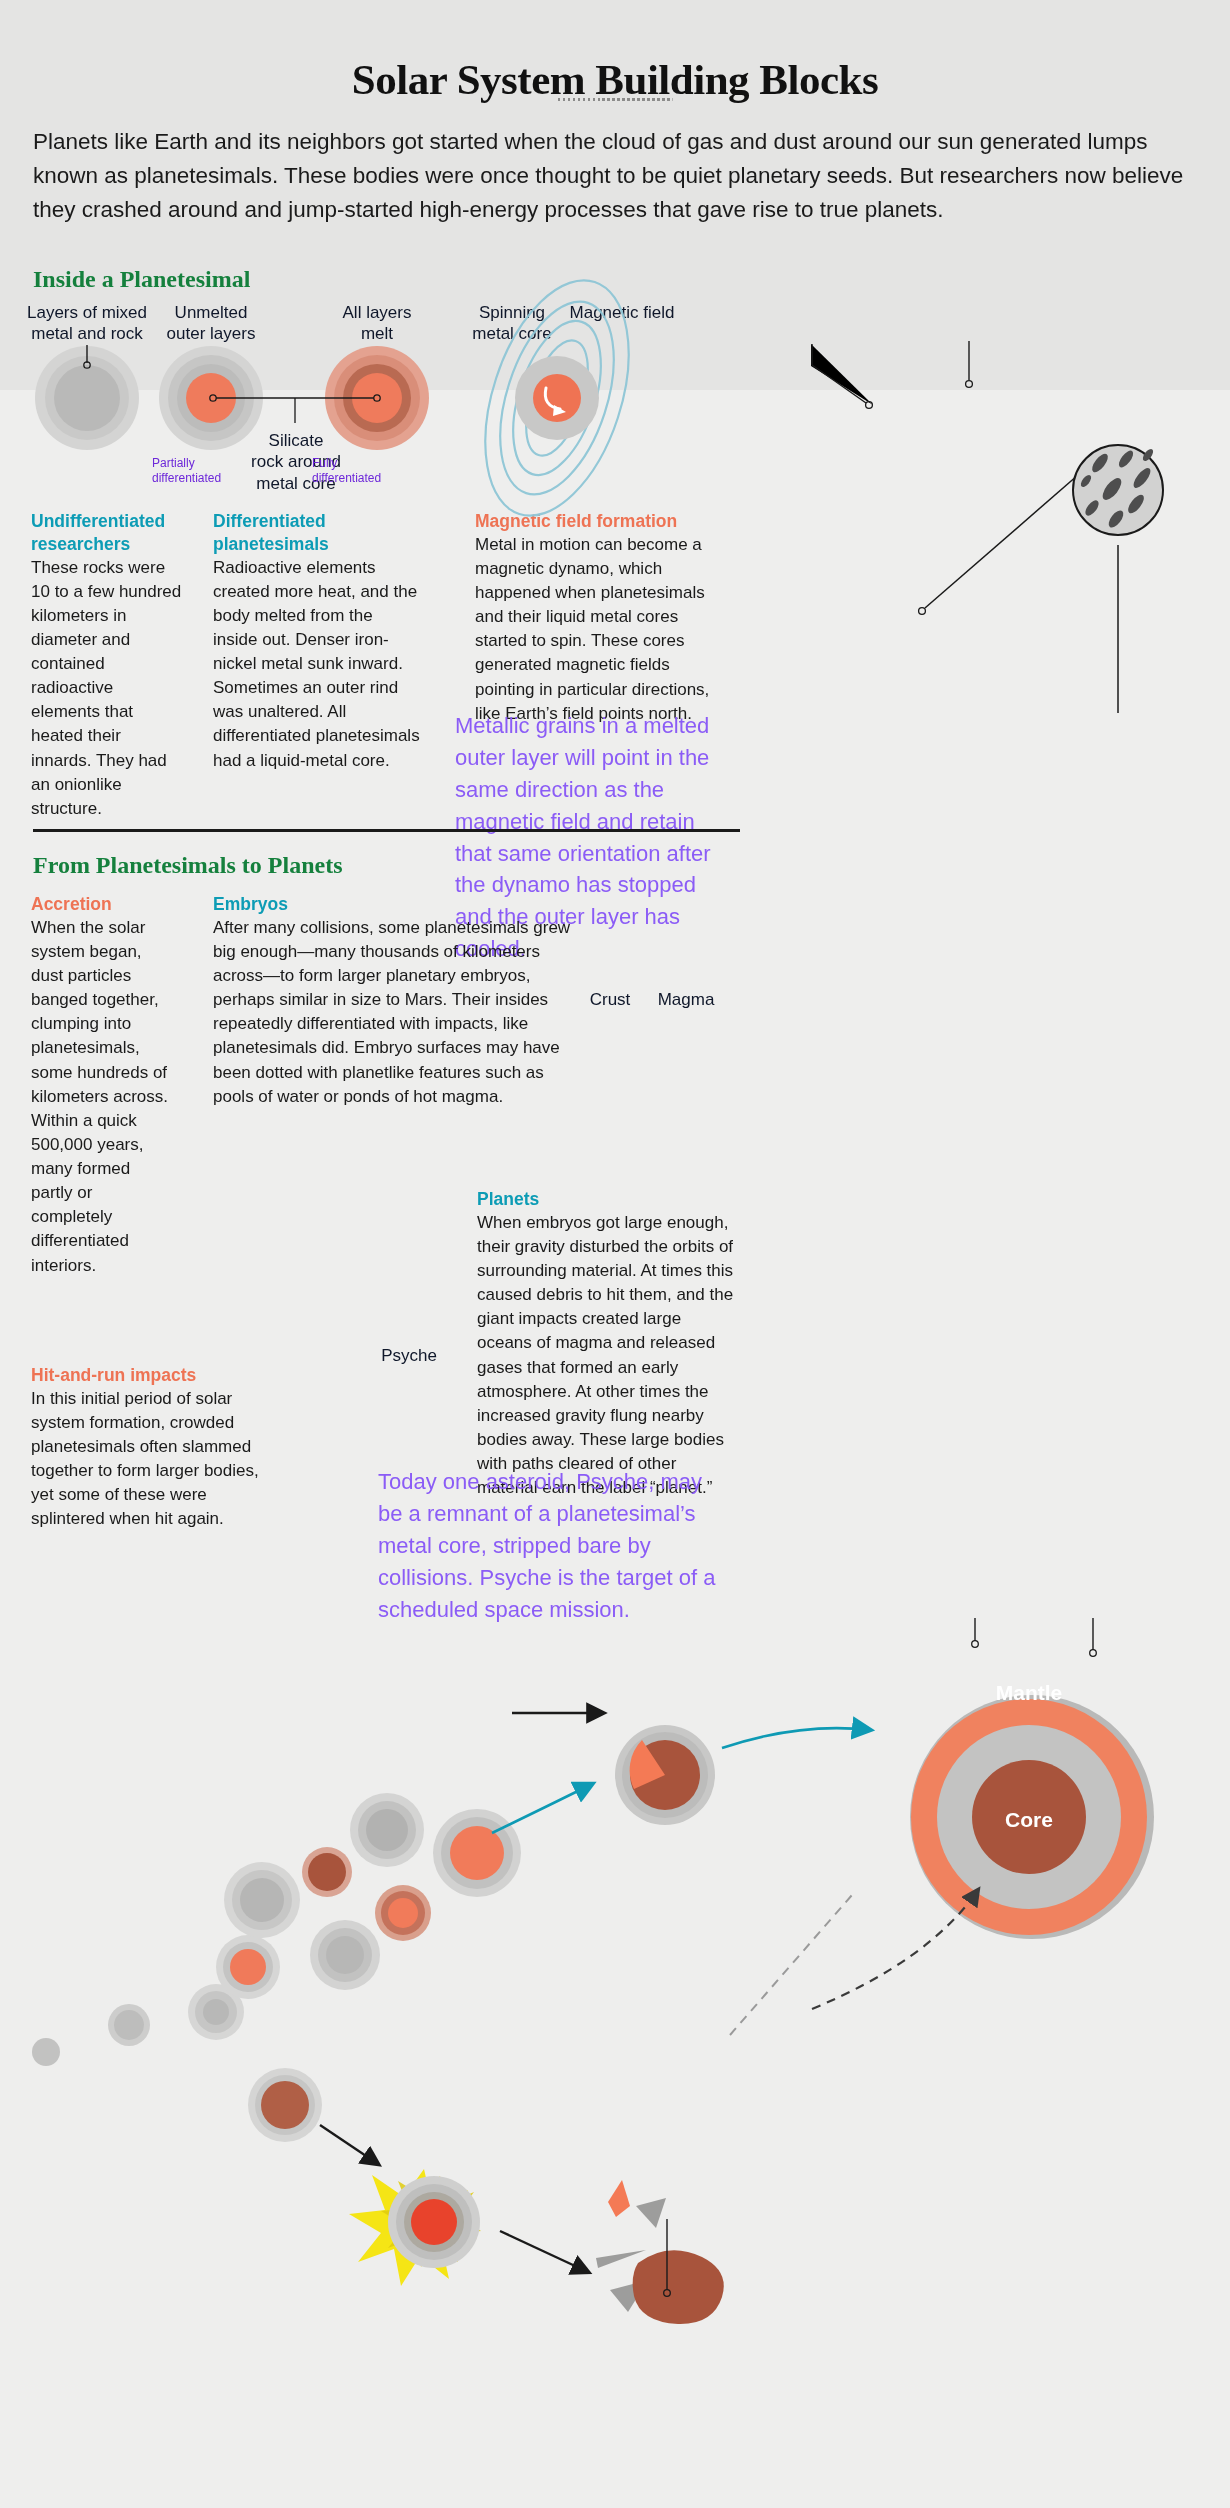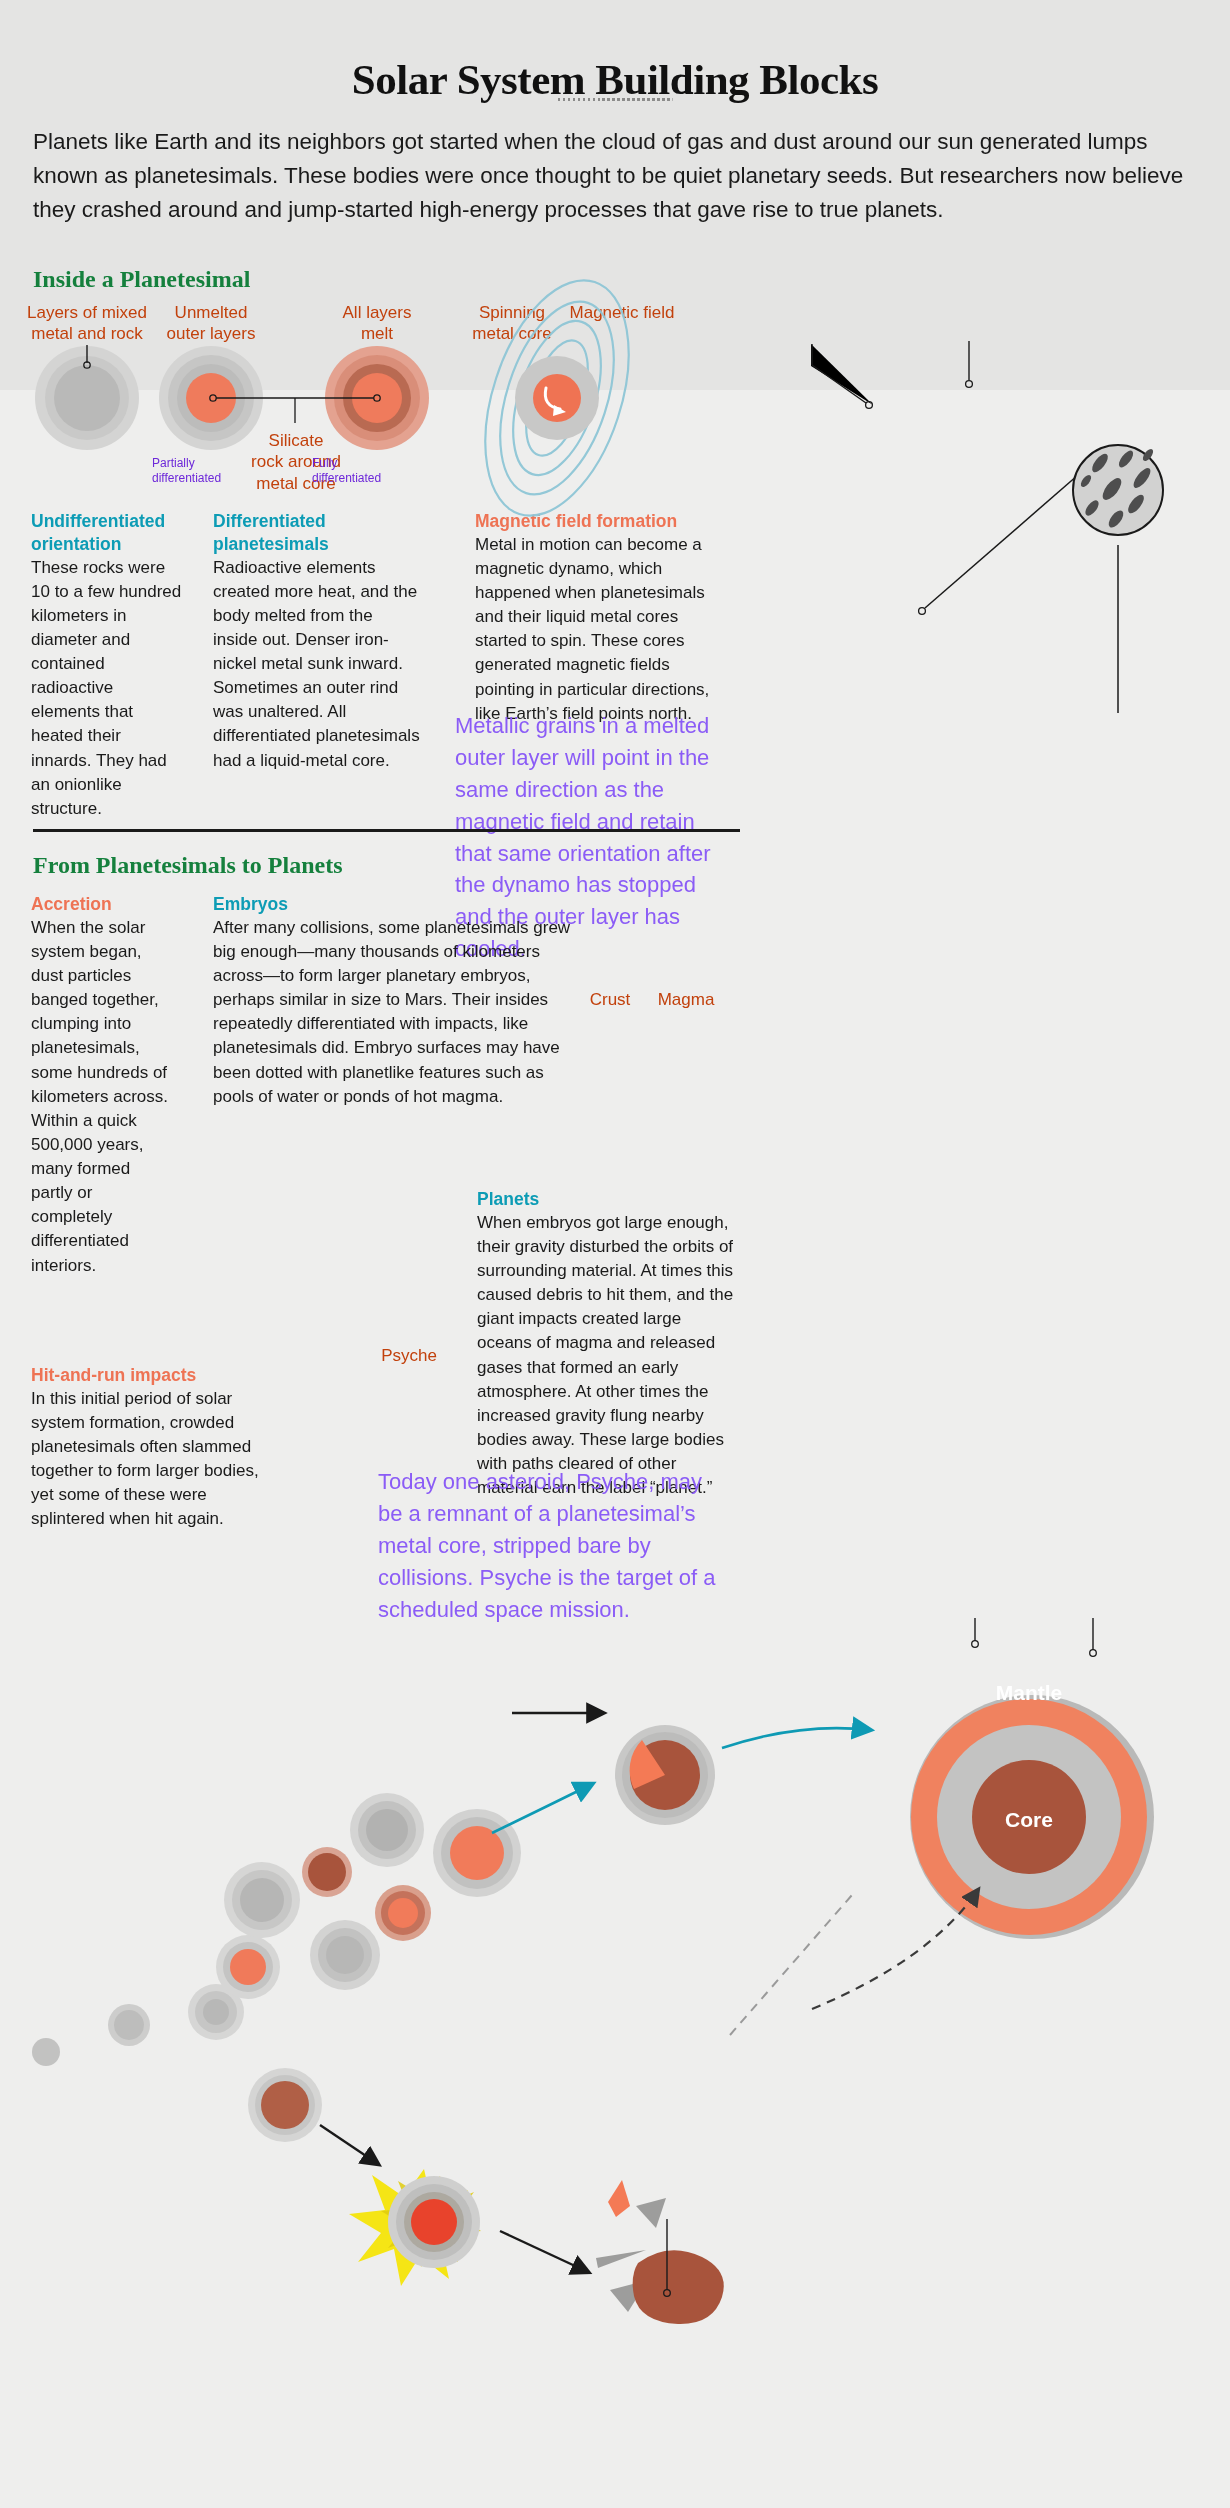--- a/index.html
+++ b/index.html
@@ -40,21 +40,21 @@
   }
   #sec1-head { position:absolute; left:33px; top:266px; }
   #sec2-head { position:absolute; left:33px; top:852px; }
 
   .divider {
     position:absolute; left:33px; width:707px; height:3px; background:#1a1a1a;
   }
 
   
   .lbl-gray {
-    position:absolute; color:#c2410c; font-size:17px; line-height:1.25;
+    position:absolute; color:#0f172a; font-size:17px; line-height:1.25;
     text-align:center;
   }
   .lbl-dark {
     position:absolute; color:#6d28d9; font-size:12px; line-height:1.25;
     text-align:left;
   }
   .col-head { font-weight:bold; font-size:17.5px; line-height:1.3; }
   .col-head.teal { color:#0d9cb5; }
   .col-head.orange { color:#ee7354; }
   .col-body { font-size:17px; line-height:1.42; color:#1a1a1a; }
@@ -88,21 +88,21 @@
 metal core</div>
   <div class="lbl-dark" style="left:152px; top:456px; width:130px; white-space:pre-line;">Partially
 differentiated</div>
   <div class="lbl-dark" style="left:312px; top:456px; width:130px; white-space:pre-line;">Fully
 differentiated</div>
   <div class="lbl-gray" style="left:457px; top:302px; width:110px; white-space:pre-line;">Spinning
 metal core</div>
   <div class="lbl-gray" style="left:562px; top:302px; width:120px; white-space:pre-line;">Magnetic field</div>
 
   <div class="txtcol" style="left:31px; top:510px; width:152px;">
-    <div class="col-head teal">Undifferentiated orientation</div>
+    <div class="col-head teal">Undifferentiated researchers</div>
     <div class="col-body">These rocks were 10 to a few hundred kilometers in diameter and contained radioactive elements that heated their innards. They had an onionlike structure.</div>
   </div>
   <div class="txtcol" style="left:213px; top:510px; width:207px;">
     <div class="col-head teal">Differentiated planetesimals</div>
     <div class="col-body">Radioactive elements created more heat, and the body melted from the inside out. Denser iron-nickel metal sunk inward. Sometimes an outer rind was unaltered. All differentiated planetesimals had a liquid-metal core.</div>
   </div>
   <div class="txtcol" style="left:455px; top:510px; width:248px;margin-left:20px;">
     <div class="col-head orange">Magnetic field formation</div>
     <div class="col-body">Metal in motion can become a magnetic dynamo, which happened when planetesimals and their liquid metal cores started to spin. These cores generated magnetic fields pointing in particular directions, like Earth’s field points north.</div>
   </div>

